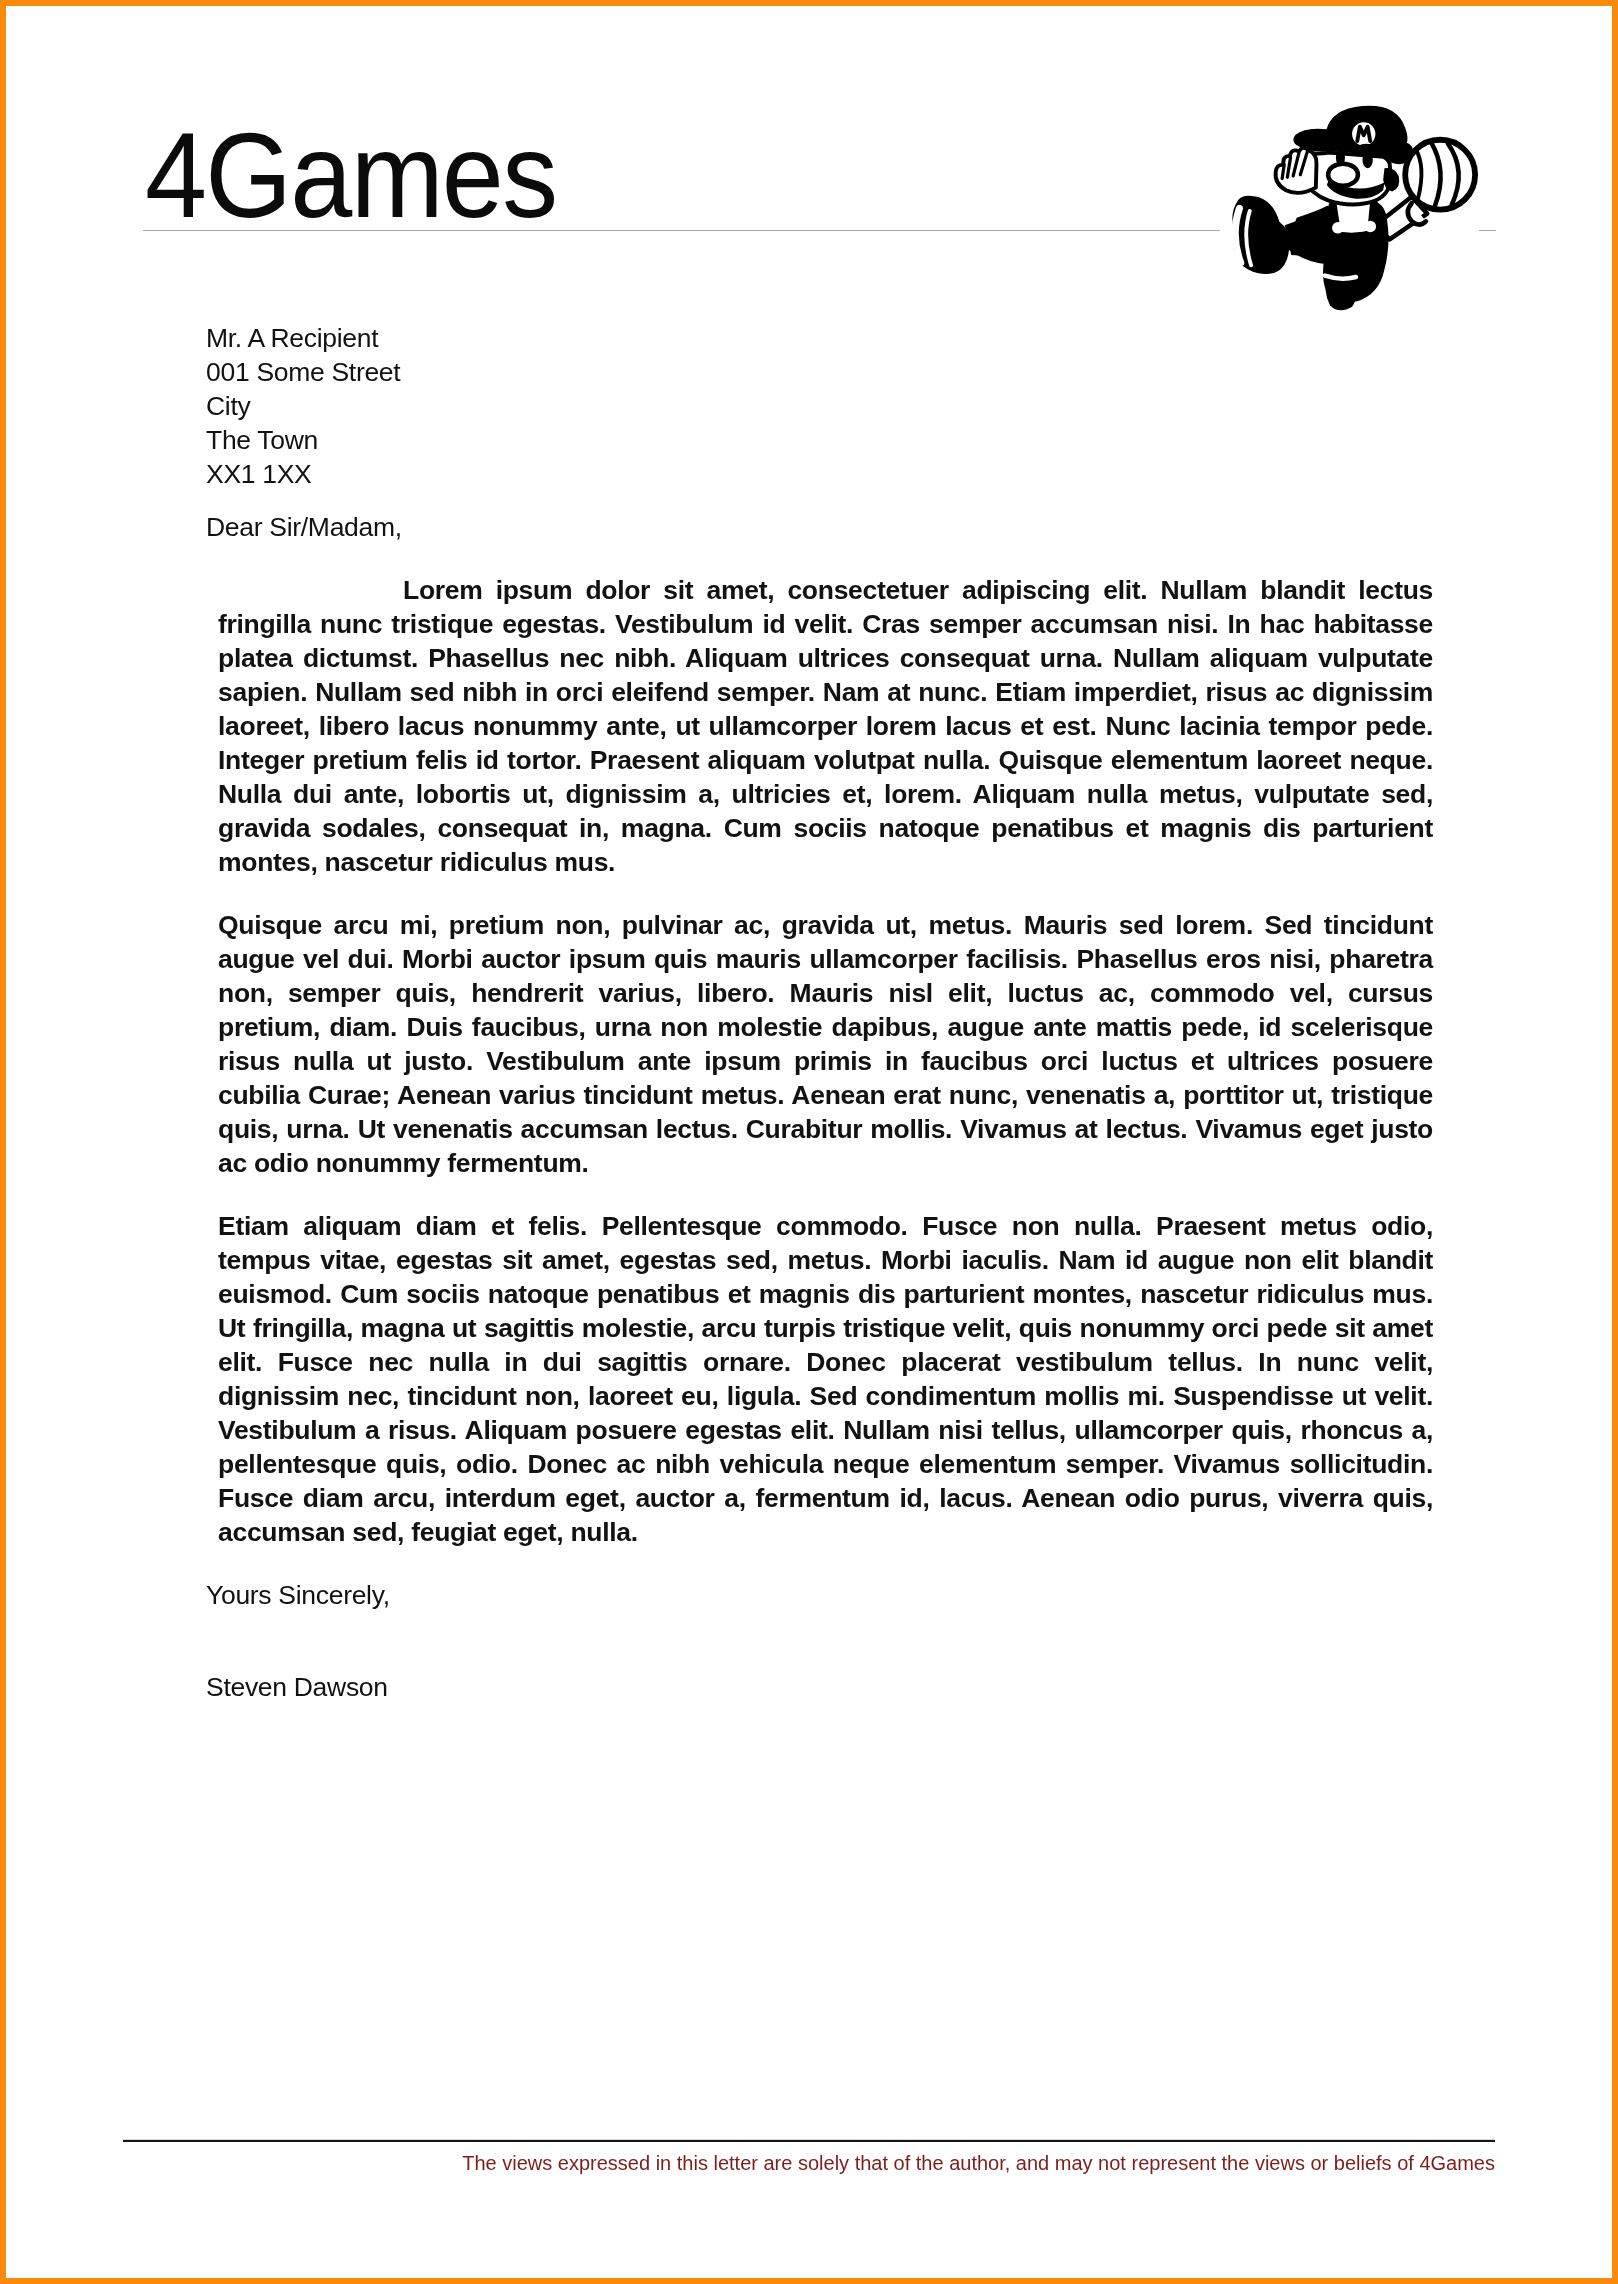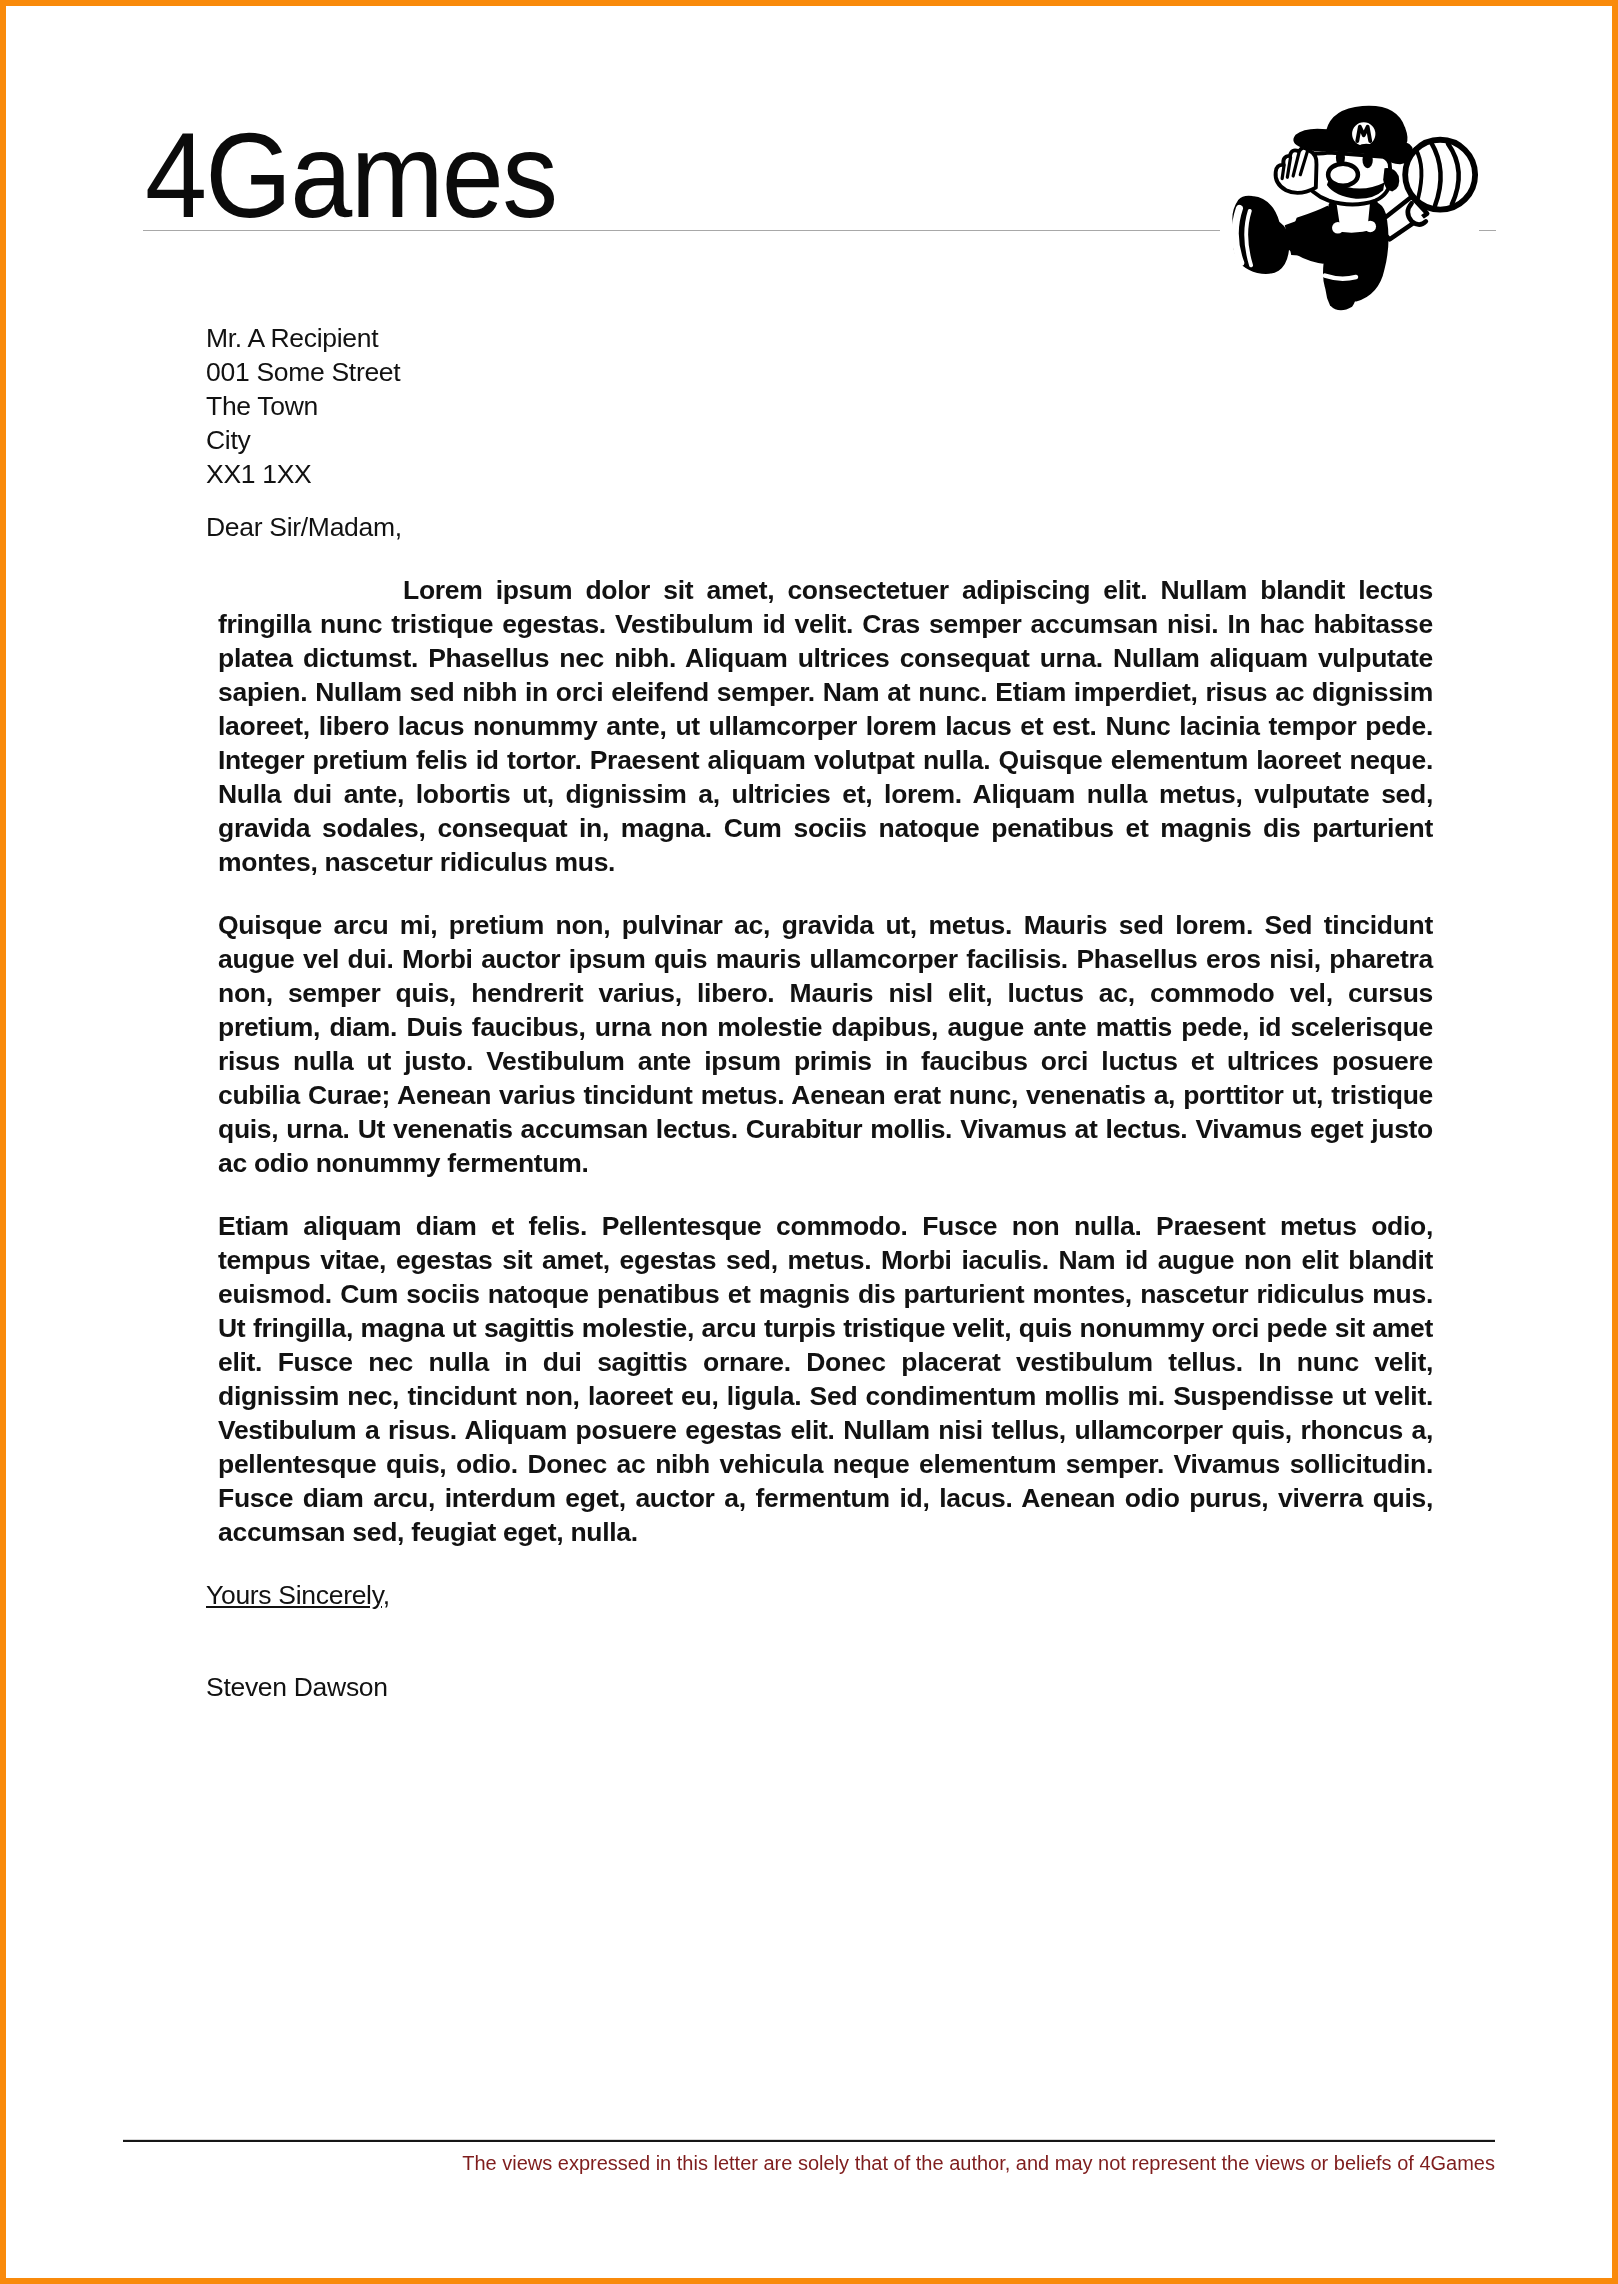--- a/index.html
+++ b/index.html
@@ -39,21 +39,21 @@
   .logo-box svg { width:100%; height:100%; display:block; }
   
   .letter-body {
     position:absolute; left:200px; top:315px; width:1227px;
     font-size:26.5px; line-height:34px; letter-spacing:-0.3px; color:#121212;
   }
   .addr-line { line-height:34px; }
   .salutation { margin-top:19.4px; }
   .para { text-align:justify; margin:29px 0 0 12px;font-weight:bold; }
   .para.indent-first { text-indent:185px; }
-  .closing { margin-top:29px;text-decoration:underline; }
+  .closing { margin-top:29px; }
   .signature-name { margin-top:58px; }
   
   .footer-rule {
     position:absolute; left:117px; top:2133px; width:1372px; height:0;
     border-top:1.3px solid #D9D9D9; border-bottom:2.6px solid #171717;
   }
   .footer-disclaimer {
     position:absolute; left:117px; top:2144px; width:1372px;
     text-align:right; font-size:20px; line-height:26px; color:#7f1d1d;
   }
@@ -114,22 +114,22 @@
       <path d="M 46,168 Q 34,206 48,252" fill="none" stroke="#fff" stroke-width="6"></path>
 
       <path d="M 166,266 L 206,268 Q 216,300 204,316 Q 184,328 170,314 Q 158,290 166,266 Z" fill="#000"></path>
       <path d="M 162,268 Q 186,276 210,270" fill="none" stroke="#fff" stroke-width="7"></path>
     </svg>
   </div>
 
   <div class="letter-body">
     <div class="addr-line">Mr. A Recipient</div>
     <div class="addr-line">001 Some Street</div>
+    <div class="addr-line">City</div>
     <div class="addr-line">The Town</div>
-    <div class="addr-line">City</div>
     <div class="addr-line">XX1 1XX</div>
 
     <div class="salutation">Dear Sir/Madam,</div>
 
     <p class="para indent-first">Lorem ipsum dolor sit amet, consectetuer adipiscing elit. Nullam blandit lectus fringilla nunc tristique egestas. Vestibulum id velit. Cras semper accumsan nisi. In hac habitasse platea dictumst. Phasellus nec nibh. Aliquam ultrices consequat urna. Nullam aliquam vulputate sapien. Nullam sed nibh in orci eleifend semper. Nam at nunc. Etiam imperdiet, risus ac dignissim laoreet, libero lacus nonummy ante, ut ullamcorper lorem lacus et est. Nunc lacinia tempor pede. Integer pretium felis id tortor. Praesent aliquam volutpat nulla. Quisque elementum laoreet neque. Nulla dui ante, lobortis ut, dignissim a, ultricies et, lorem. Aliquam nulla metus, vulputate sed, gravida sodales, consequat in, magna. Cum sociis natoque penatibus et magnis dis parturient montes, nascetur ridiculus mus.</p>
     <p class="para">Quisque arcu mi, pretium non, pulvinar ac, gravida ut, metus. Mauris sed lorem. Sed tincidunt augue vel dui. Morbi auctor ipsum quis mauris ullamcorper facilisis. Phasellus eros nisi, pharetra non, semper quis, hendrerit varius, libero. Mauris nisl elit, luctus ac, commodo vel, cursus pretium, diam. Duis faucibus, urna non molestie dapibus, augue ante mattis pede, id scelerisque risus nulla ut justo. Vestibulum ante ipsum primis in faucibus orci luctus et ultrices posuere cubilia Curae; Aenean varius tincidunt metus. Aenean erat nunc, venenatis a, porttitor ut, tristique quis, urna. Ut venenatis accumsan lectus. Curabitur mollis. Vivamus at lectus. Vivamus eget justo ac odio nonummy fermentum.</p>
     <p class="para">Etiam aliquam diam et felis. Pellentesque commodo. Fusce non nulla. Praesent metus odio, tempus vitae, egestas sit amet, egestas sed, metus. Morbi iaculis. Nam id augue non elit blandit euismod. Cum sociis natoque penatibus et magnis dis parturient montes, nascetur ridiculus mus. Ut fringilla, magna ut sagittis molestie, arcu turpis tristique velit, quis nonummy orci pede sit amet elit. Fusce nec nulla in dui sagittis ornare. Donec placerat vestibulum tellus. In nunc velit, dignissim nec, tincidunt non, laoreet eu, ligula. Sed condimentum mollis mi. Suspendisse ut velit. Vestibulum a risus. Aliquam posuere egestas elit. Nullam nisi tellus, ullamcorper quis, rhoncus a, pellentesque quis, odio. Donec ac nibh vehicula neque elementum semper. Vivamus sollicitudin. Fusce diam arcu, interdum eget, auctor a, fermentum id, lacus. Aenean odio purus, viverra quis, accumsan sed, feugiat eget, nulla.</p>
 
     <div class="closing">Yours Sincerely,</div>
     <div class="signature-name">Steven Dawson</div>

